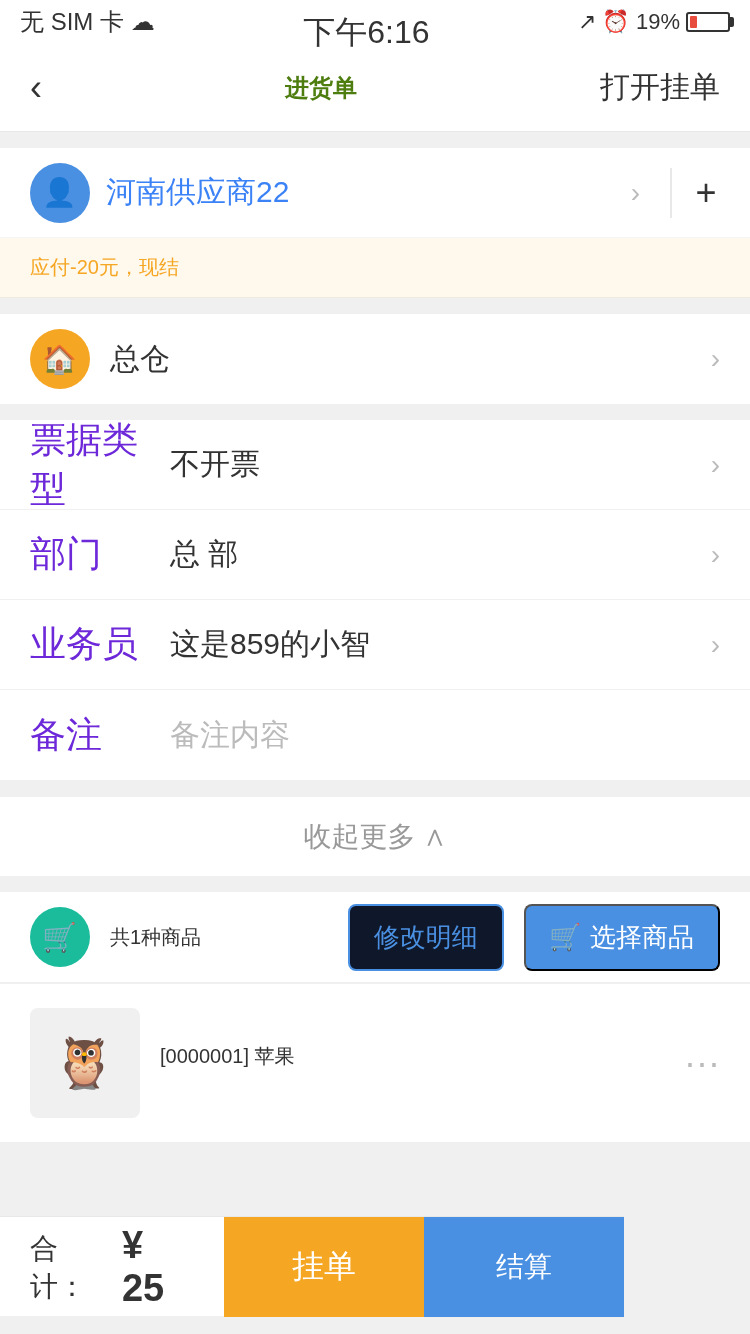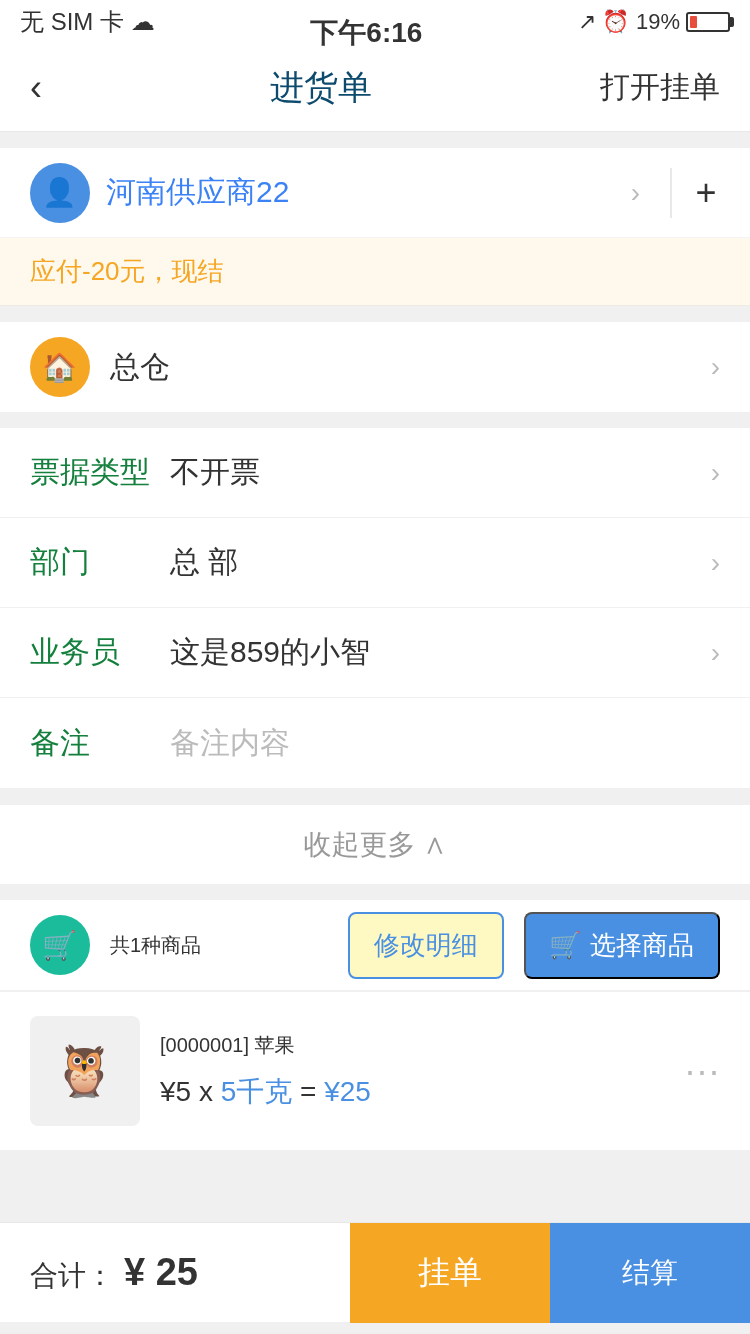--- a/index.html
+++ b/index.html
@@ -19,21 +19,21 @@
       height: 44px;
       background: #fff;
       display: flex;
       align-items: center;
       justify-content: space-between;
       padding: 8px 20px;
       font-size: 24px;
       color: #333;
     }
     .status-left { display: flex; align-items: center; gap: 8px; }
-    .status-center { font-size: 28px; font-weight: 700; margin-top: 22px; }
+    .status-center { font-size: 32px; font-weight: 400; margin-top: 22px; }
     .status-right { display: flex; align-items: center; gap: 6px; font-size: 22px; }
     .battery-icon {
       width: 44px; height: 20px; border: 2px solid #333; border-radius: 3px; position: relative;
       display: inline-flex; align-items: center; padding: 2px;
     }
     .battery-icon::after {
       content: ''; position: absolute; right: -6px; top: 50%; transform: translateY(-50%);
       width: 4px; height: 10px; background: #333; border-radius: 0 2px 2px 0;
     }
     .battery-fill { width: 20%; height: 100%; background: #e74c3c; border-radius: 1px; }
@@ -43,21 +43,21 @@
       width: 750px;
       height: 88px;
       background: #fff;
       display: flex;
       align-items: center;
       justify-content: space-between;
       padding: 0 30px;
       border-bottom: 1px solid #e8e8e8;
     }
     .nav-back { font-size: 36px; color: #333; }
-    .nav-title { font-size: 34px; font-weight: 400; color: #0c4a6e; }
+    .nav-title { font-size: 24px; font-weight: 700; color: #4d7c0f; }
     .nav-right { font-size: 30px; color: #333; }
 
     
     .section-gap {
       height: 16px;
       background: #f0f0f0;
     }
 
     
     .supplier-section {
@@ -80,21 +80,21 @@
     .supplier-add {
       width: 50px; height: 50px; border-left: 2px solid #e8e8e8;
       display: flex; align-items: center; justify-content: center;
       color: #333; font-size: 36px; padding-left: 20px;
     }
 
     
     .payment-hint {
       background: #fff8ec;
       padding: 16px 30px;
-      font-size: 26px;
+      font-size: 20px;
       color: #f5a623;
       border-bottom: 1px solid #f0ebe0;
     }
 
     
     .warehouse-section {
       background: #fff;
       margin-top: 16px;
       display: flex;
       align-items: center;
@@ -118,22 +118,22 @@
     }
     .form-row {
       display: flex;
       align-items: center;
       padding: 0 30px;
       height: 90px;
       border-bottom: 1px solid #f0f0f0;
     }
     .form-row:last-child { border-bottom: none; }
     .form-label {
-      font-size: 30px;
-      color: #15803d;
+      font-size: 36px;
+      color: #6d28d9;
       width: 130px;
       flex-shrink: 0;
     }
     .form-value {
       flex: 1;
       font-size: 30px;
       color: #333;
       margin-left: 10px;
     }
     .form-value.placeholder {
@@ -167,21 +167,21 @@
     }
     .products-icon {
       width: 60px; height: 60px; border-radius: 50%; background: #1abc9c;
       display: flex; align-items: center; justify-content: center;
       color: #fff; font-size: 26px; flex-shrink: 0;
     }
     .products-count { flex: 1; font-size: 20px; color: #333; }
     .btn-outline {
       border: 2px solid #4A90E2;
       color: #4A90E2;
-      background: #fef9c3;
+      background: #0f172a;
       font-size: 26px;
       padding: 14px 24px;
       border-radius: 8px;
     }
     .btn-primary {
       background: #4A90E2;
       color: #fff;
       font-size: 26px;
       padding: 14px 24px;
       border-radius: 8px;
@@ -213,22 +213,22 @@
     }
     .product-info { flex: 1; }
     .product-name { font-size: 20px; color: #333; margin-bottom: 14px; }
     .product-price { font-size: 28px; color: #333; }
     .product-price .highlight { color: #4A90E2; }
     .product-more { font-size: 36px; color: #bbb; }
 
     
     .footer-bar {
       position: fixed;
-      bottom: 12px;
-      width: 750px;
+      bottom: 18px;
+      width: 624px;
       height: 100px;
       display: flex;
       align-items: center;
       background: #fff;
       border-top: 1px solid #e8e8e8;
     }
     .footer-total {
       flex: 1;
       padding: 0 30px;
     }
@@ -335,27 +335,20 @@
 
 <div class="product-item">
   <div class="product-thumb">
     <span class="product-thumb-owl">🦉</span>
   </div>
   <div class="product-info">
     <div class="product-name">
       <span>[0000001]</span>
       <span>苹果</span>
     </div>
-    <div class="product-price">
-      <span>¥5</span>
-      <span> x </span>
-      <span class="highlight" style="color: rgb(74, 144, 226);">5千克</span>
-      <span> = </span>
-      <span class="highlight" style="color: rgb(74, 144, 226);">¥25</span>
-    </div>
   </div>
   <span class="product-more">···</span>
 </div>
 
 <div style="height: 100px;"></div>
 
 <div class="footer-bar">
   <div class="footer-total">
     <div class="footer-total-main">
       <span>合计：</span>

